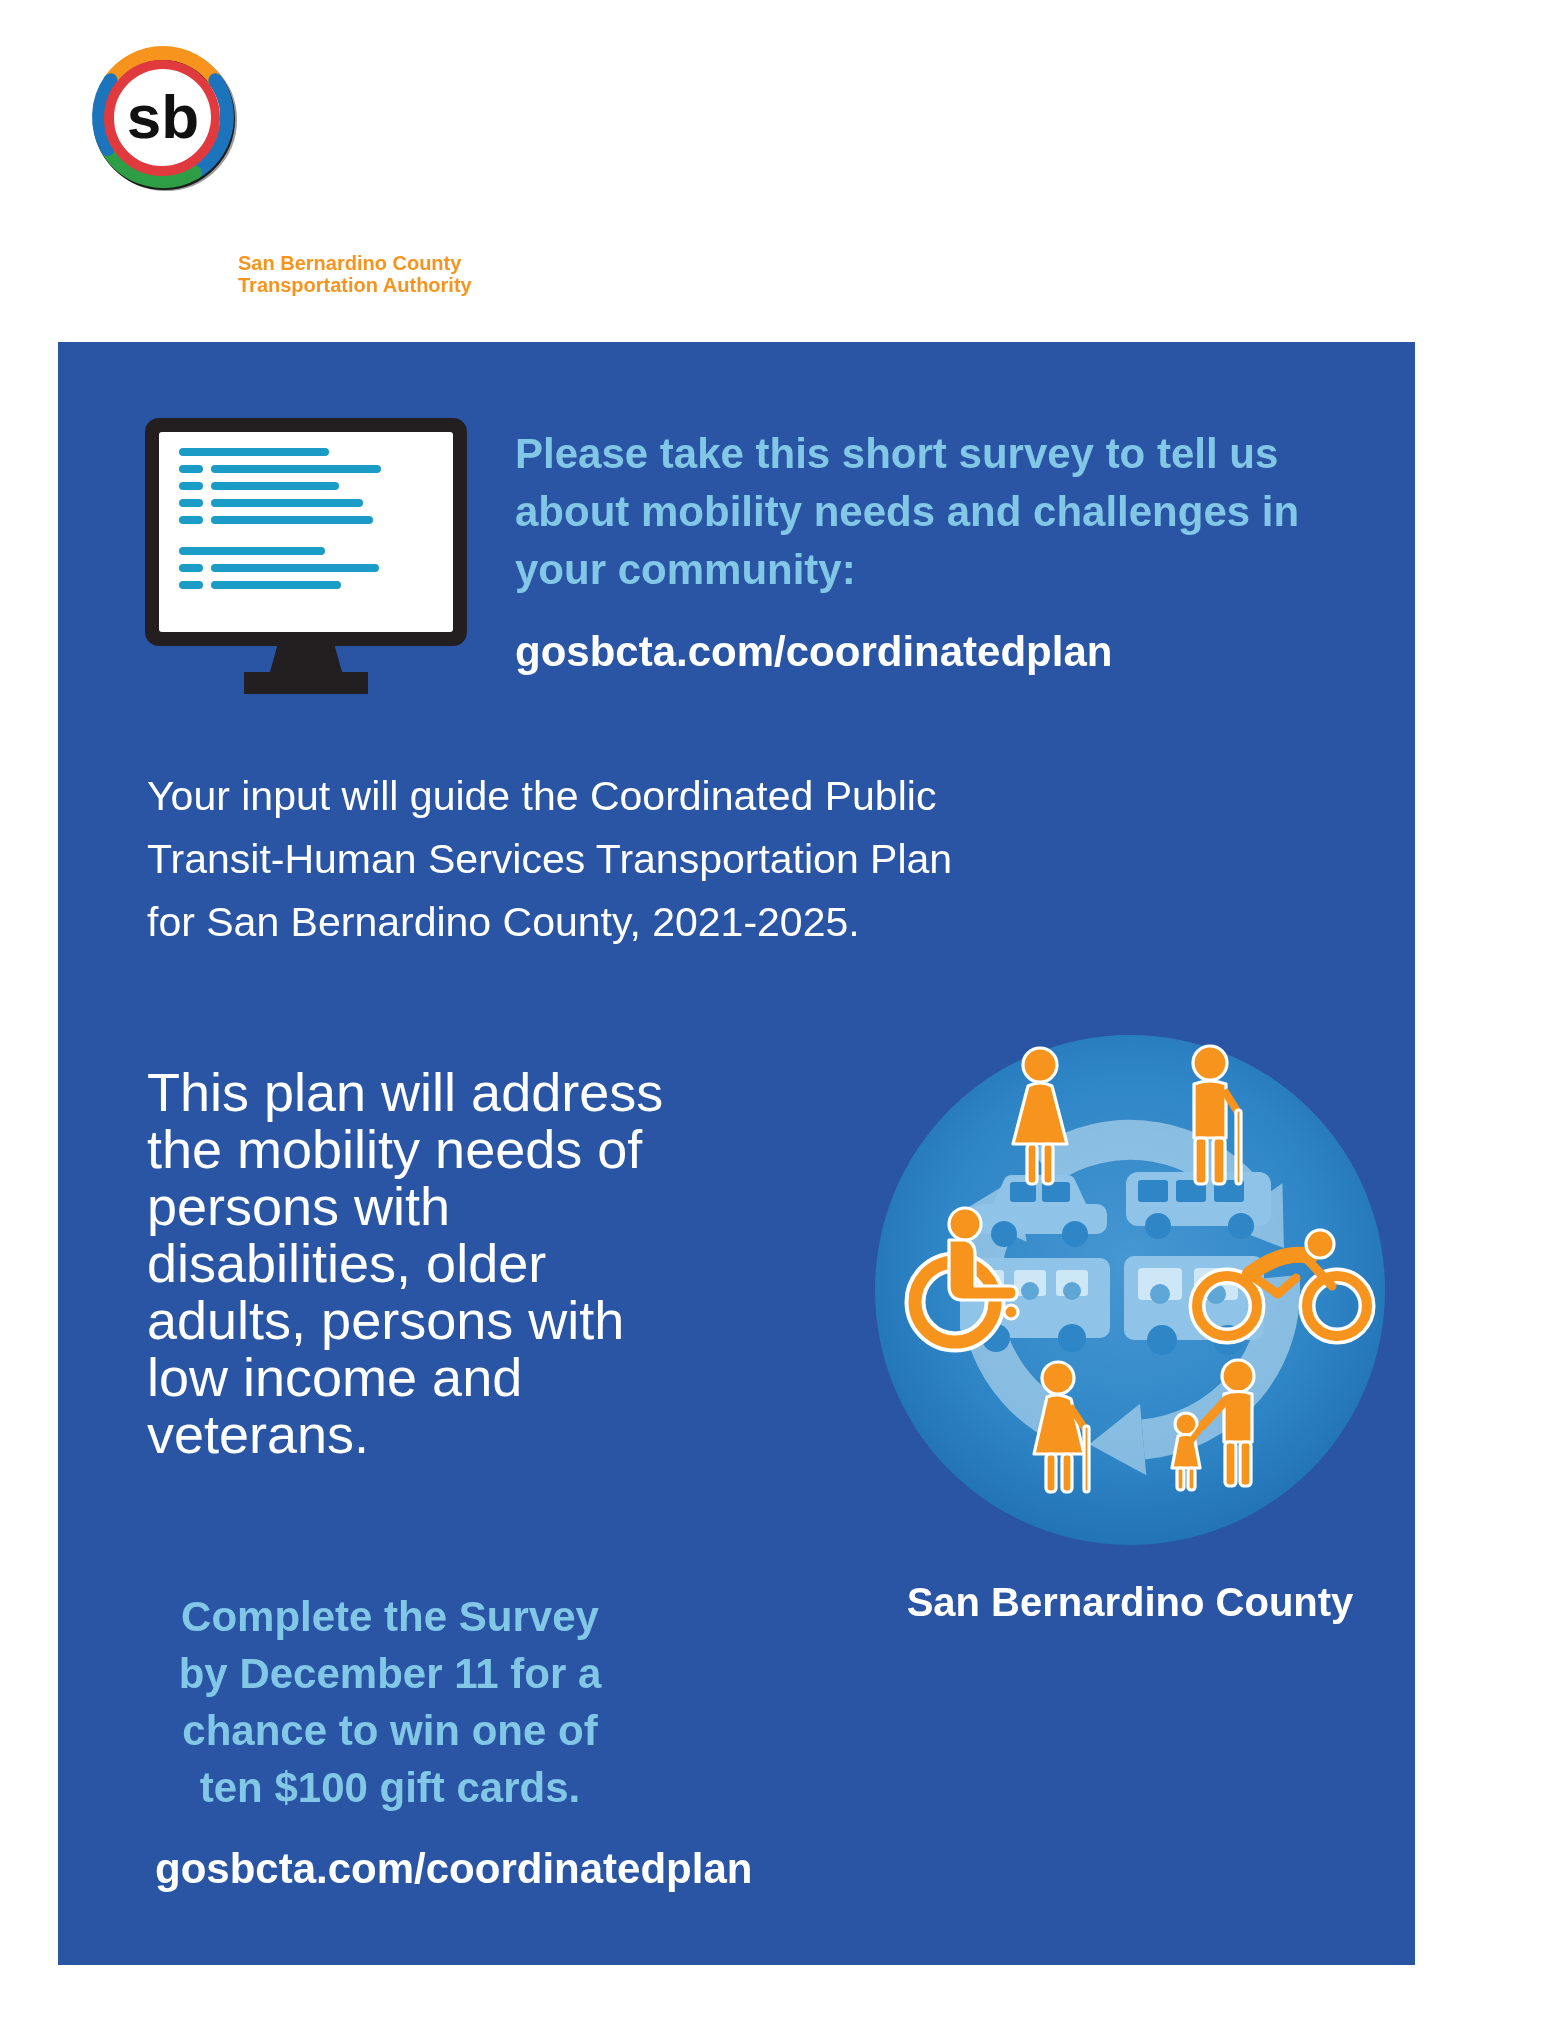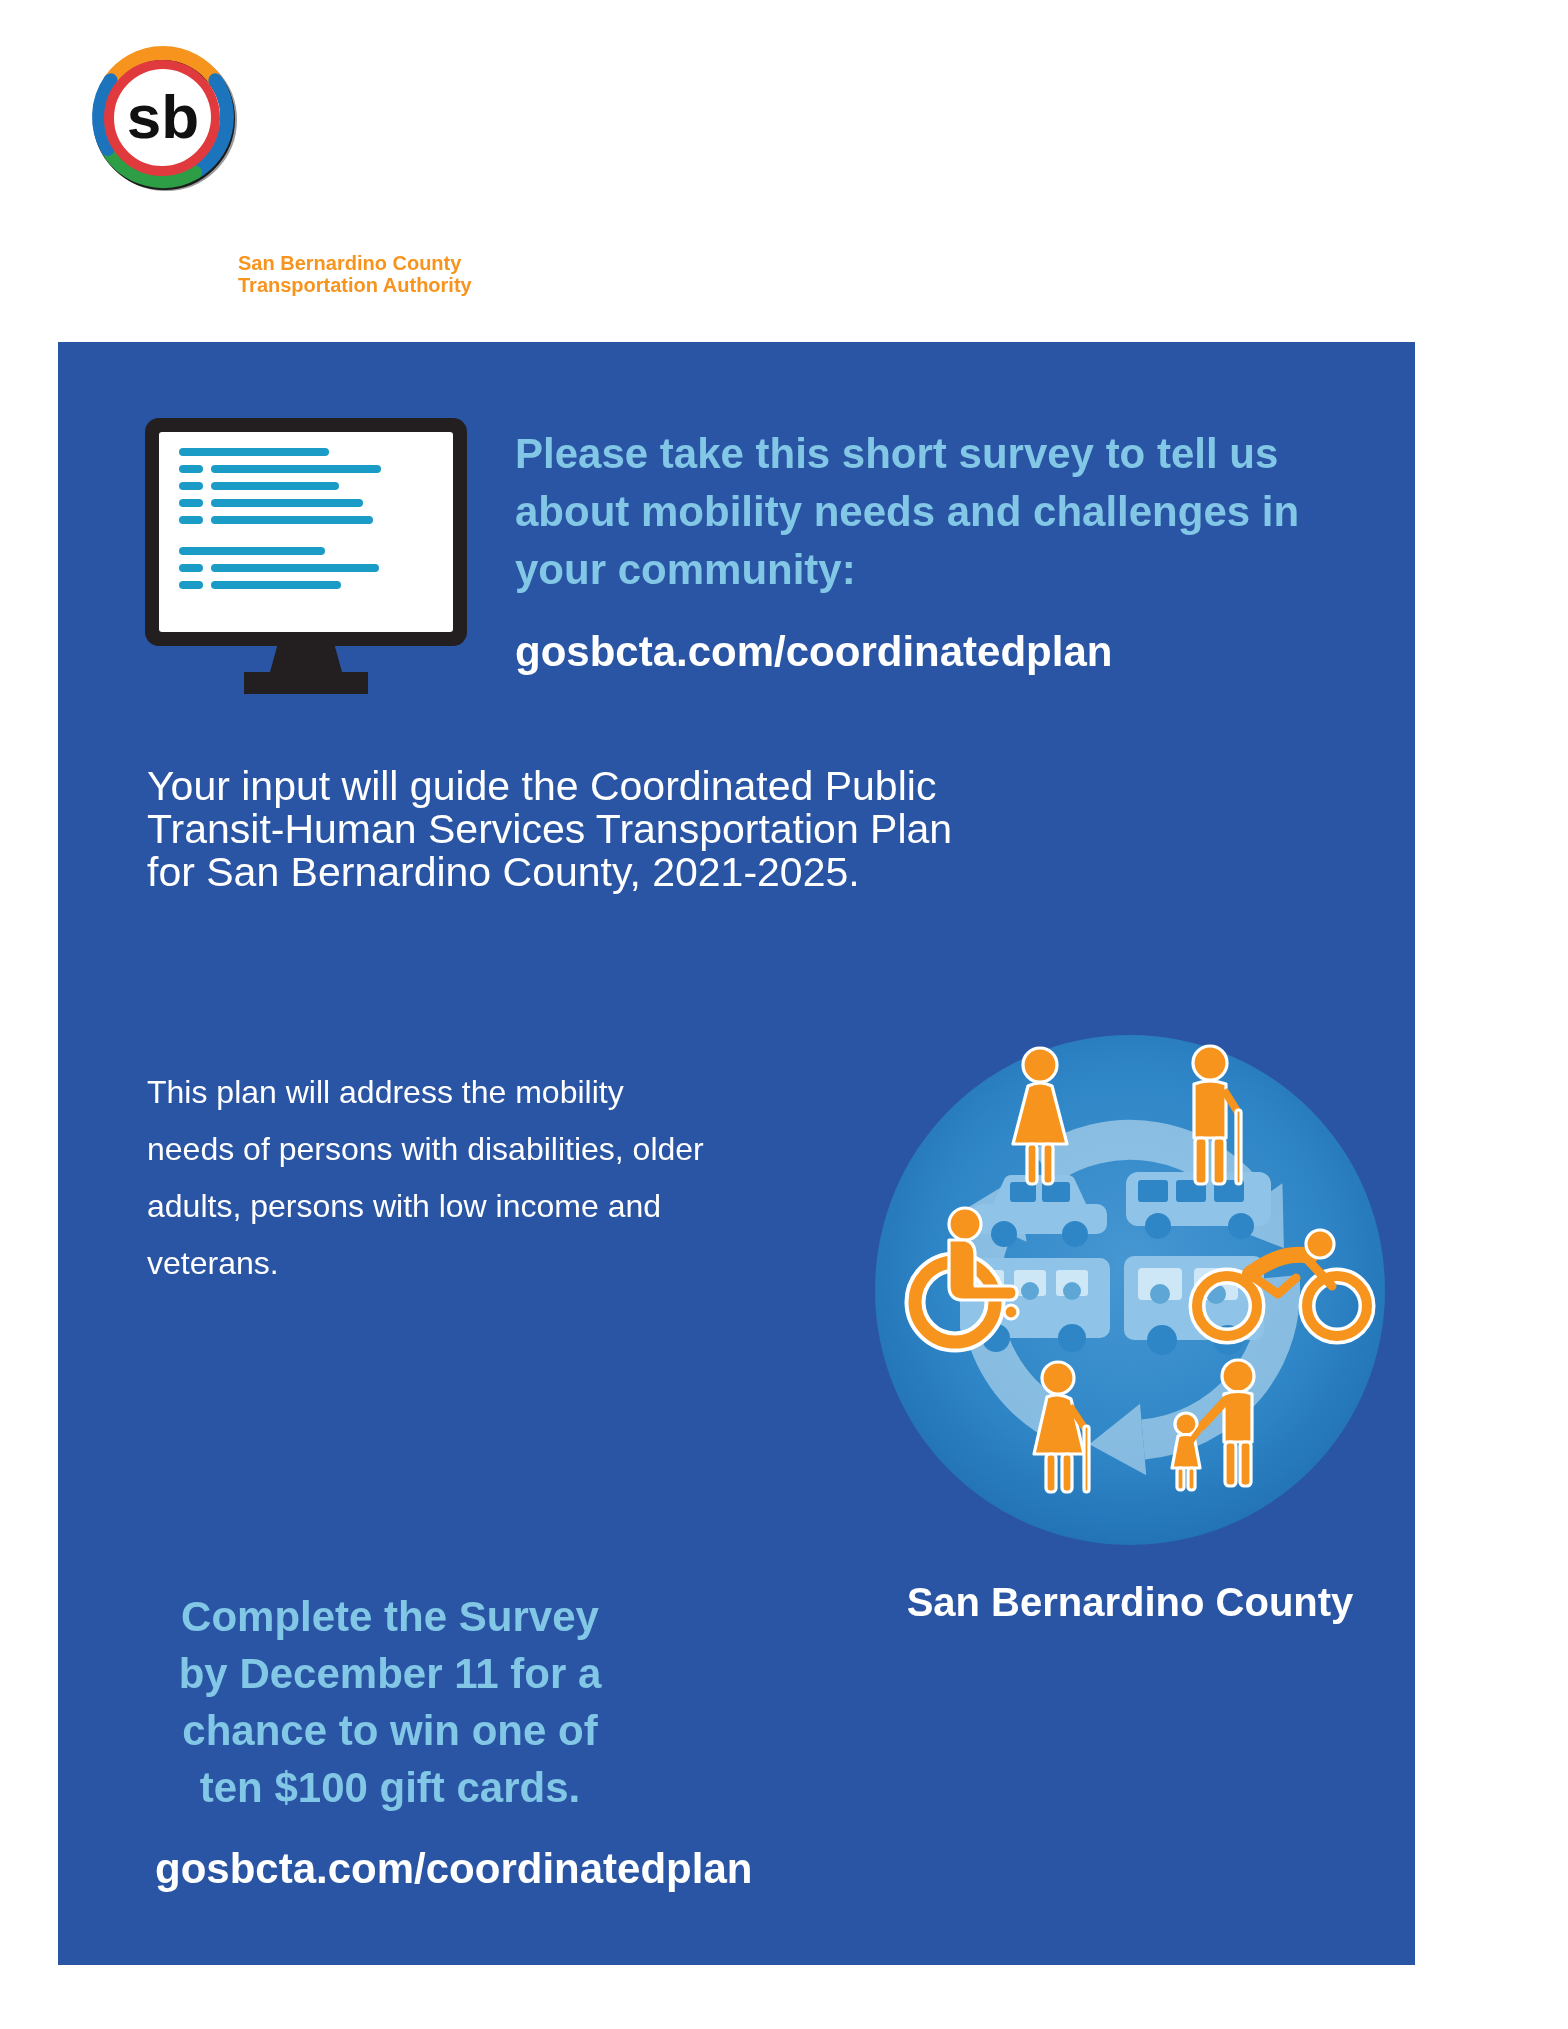--- a/index.html
+++ b/index.html
@@ -55,25 +55,25 @@
   .survey-intro{
     position:absolute;left:457px;top:83px;width:800px;
     color:#82c7e6;font-weight:bold;font-size:42px;line-height:58px;
   }
   .survey-url{
     position:absolute;left:457px;top:286px;
     color:#ffffff;font-weight:bold;font-size:42px;
   }
   .para1{
     position:absolute;left:89px;top:423px;width:810px;
-    color:#ffffff;font-size:41px;line-height:43px;
+    color:#ffffff;font-size:41px;line-height:63px;
   }
   .para2{
     position:absolute;left:89px;top:722px;width:560px;
-    color:#ffffff;font-size:32px;line-height:57px;
+    color:#ffffff;font-size:54px;line-height:57px;
   }
   .graphic{position:absolute;left:812px;top:688px;width:520px;height:520px;}
   .graphic-caption{
     position:absolute;left:812px;top:1236px;width:520px;
     text-align:center;color:#ffffff;font-weight:bold;
     font-size:40px;line-height:49px;
   }
   .incentive{
     position:absolute;left:97px;top:1246px;width:470px;
     color:#82c7e6;font-weight:bold;font-size:42px;line-height:57px;text-align:center;

